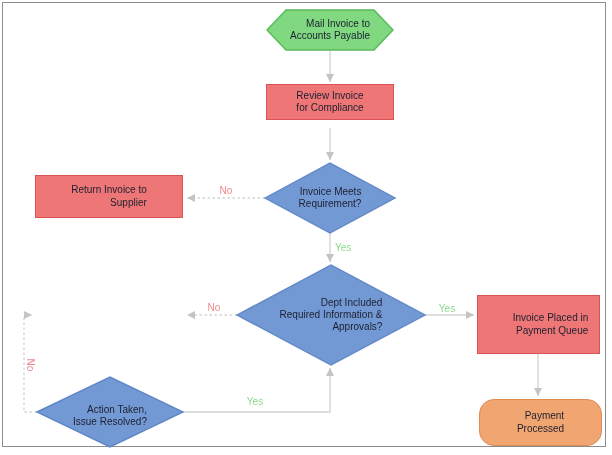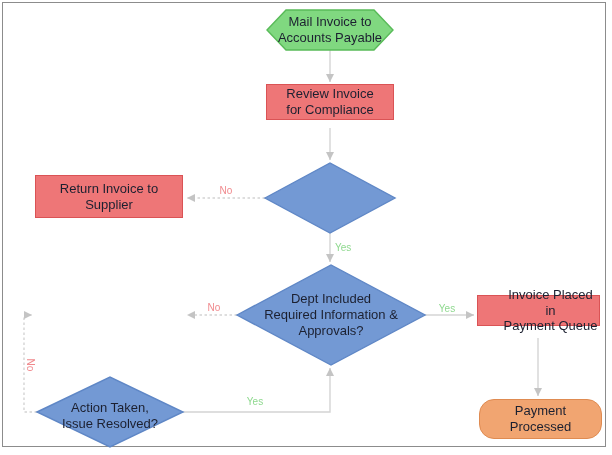--- a/index.html
+++ b/index.html
@@ -11,21 +11,21 @@
     position:absolute;left:2px;top:2px;width:604px;height:445px;
     border:1px solid var(--frame_border);background:#fff;box-sizing:border-box;
   }
   svg.layer{position:absolute;left:0;top:0;width:612px;height:455px;}
   .shape-start{fill:var(--start_fill);stroke:var(--start_stroke);stroke-width:1.4;}
   .shape-decision{fill:var(--decision_fill);stroke:var(--decision_stroke);stroke-width:1.4;}
   .conn{fill:none;stroke:var(--connector);stroke-width:1.4;}
   .conn.dotted{stroke-dasharray:2.5 2.5;}
   .node{
     position:absolute;box-sizing:border-box;display:flex;align-items:center;justify-content:center;
-    text-align:center;color:var(--node_text);font-size:13px;line-height:1.22;white-space:pre-line;
+    text-align:right;color:var(--node_text);font-size:10px;line-height:1.22;white-space:pre-line;
   }
   .node-rect{
     background:var(--process_fill);border:1.4px solid var(--process_stroke);
   }
   .node-terminator{
     background:var(--terminator_fill);border:1.4px solid var(--terminator_stroke);border-radius:15px;
   }
   .node-ghost{background:transparent;border:none;}
   .edge-label{
     position:absolute;font-size:10px;line-height:1;
@@ -63,36 +63,38 @@
     <polygon class="shape-decision" points="237,315 331,265 425,315 331,365"></polygon>
     <polygon class="shape-decision" points="37,412 110,377 183,412 110,447"></polygon>
   </svg>
 
   <div class="node node-ghost" style="left:267px;top:10px;width:126px;height:40px;">Mail Invoice to
 Accounts Payable</div>
 
   <div class="node node-rect" style="left:266px;top:84px;width:128px;height:36px;">Review Invoice
 for Compliance</div>
 
+  <div class="node node-ghost" style="left:270px;top:180px;width:120px;height:36px;">Invoice Meets
+Requirement?</div>
 
   <div class="node node-ghost" style="left:251px;top:290px;width:160px;height:50px;">Dept Included
 Required Information &amp;
 Approvals?</div>
 
   <div class="node node-rect" style="left:35px;top:175px;width:148px;height:43px;">Return Invoice to
 Supplier</div>
 
 
-  <div class="node node-rect" style="left:477px;top:295px;width:123px;height:31px;padding-left:24px;">Invoice Placed in
+  <div class="node node-rect" style="left:477px;top:295px;width:123px;height:59px;padding-left:24px;">Invoice Placed in
 Payment Queue</div>
 
   <div class="node node-ghost" style="left:40px;top:398px;width:140px;height:36px;">Action Taken,
 Issue Resolved?</div>
 
-  <div class="node node-terminator" style="left:479px;top:399px;width:123px;height:40px;">Payment
+  <div class="node node-terminator" style="left:479px;top:399px;width:123px;height:47px;">Payment
 Processed</div>
 
   <span class="edge-label no centered" style="left:226px;top:186px;">No</span>
   <span class="edge-label yes" style="left:335px;top:243px;">Yes</span>
   <span class="edge-label no centered" style="left:214px;top:303px;">No</span>
   <span class="edge-label yes centered" style="left:447px;top:304px;">Yes</span>
   <span class="edge-label yes centered" style="left:255px;top:397px;">Yes</span>
   <span class="edge-label no rot" style="left:30px;top:365px;">No</span>
 </div>
 

